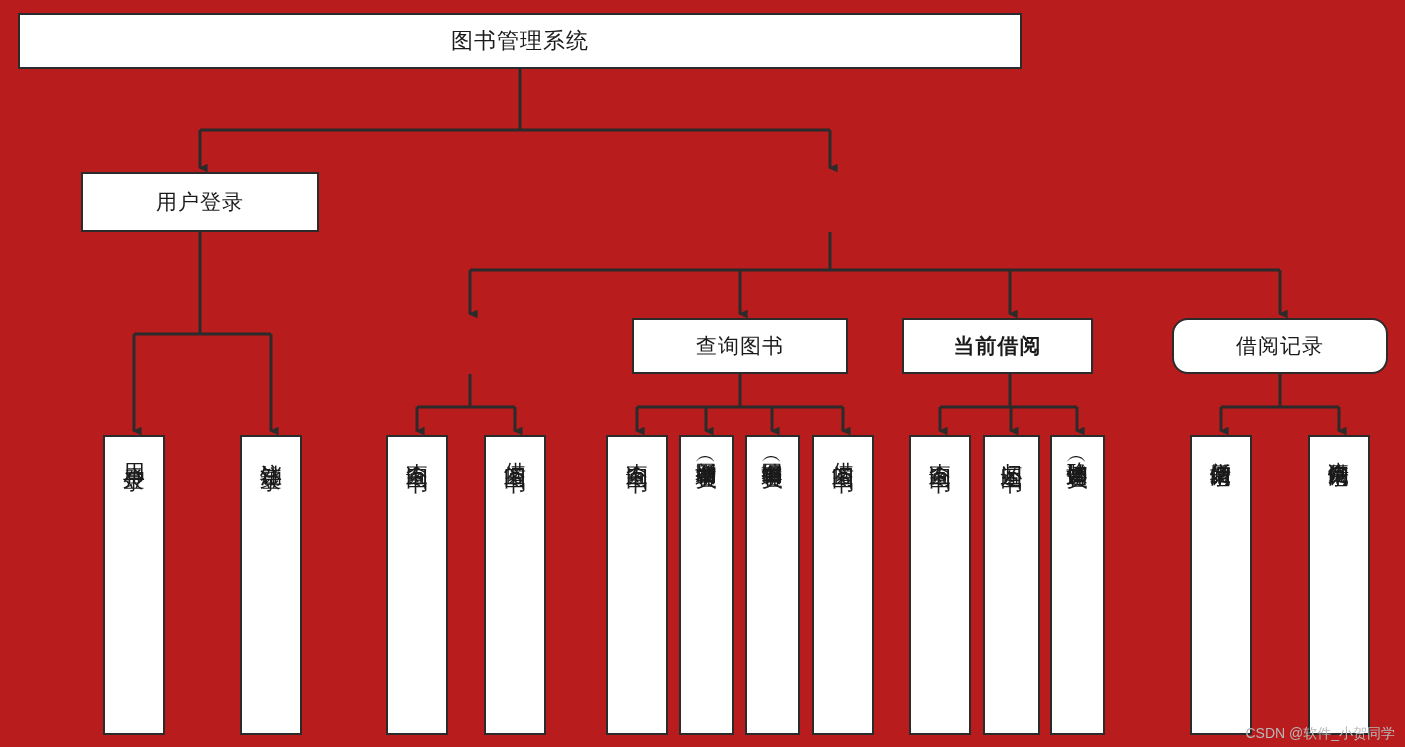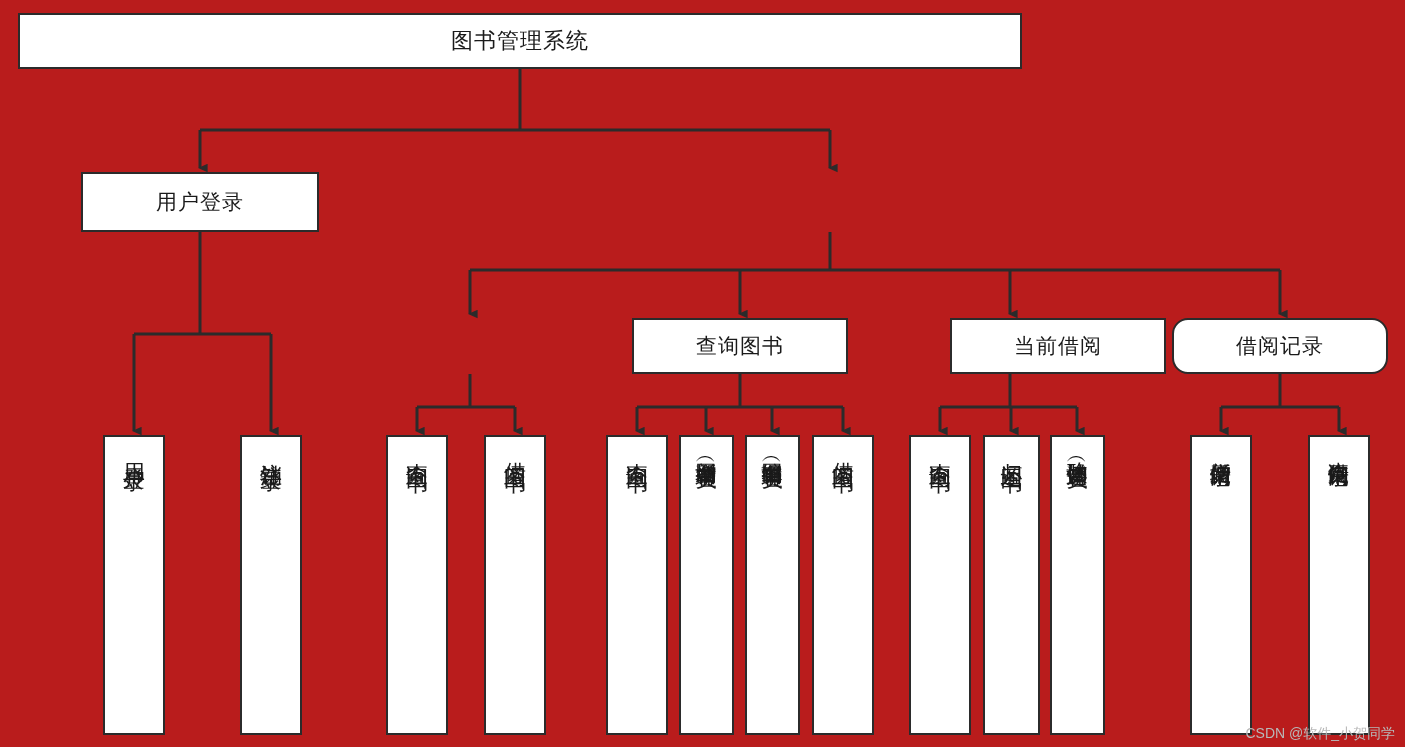--- a/index.html
+++ b/index.html
@@ -135,21 +135,21 @@
     <span class="node-label">图书管理系统</span>
   </div>
 
   <div class="node horiz" style="left:81px; top:172px; width:238px; height:60px;">
     <span class="node-label">用户登录</span>
   </div>
 
   <div class="node horiz" style="left:632px; top:318px; width:216px; height:56px;">
     <span class="node-label">查询图书</span>
   </div>
-  <div class="node horiz" style="left:950px; top:318px; width:216px; height:56px;">
+  <div class="node horiz" style="left:902px; top:318px; width:191px; height:56px;font-weight:bold;">
     <span class="node-label">当前借阅</span>
   </div>
   <div class="node horiz" style="left:1172px; top:318px; width:216px; height:56px;border-radius:16px;">
     <span class="node-label">借阅记录</span>
   </div>
 
   <div class="node leaf" style="left:103px; top:435px; width:62px; height:300px;">
     <span class="node-label">用户登录</span>
   </div>
   <div class="node leaf" style="left:240px; top:435px; width:62px; height:300px;">

